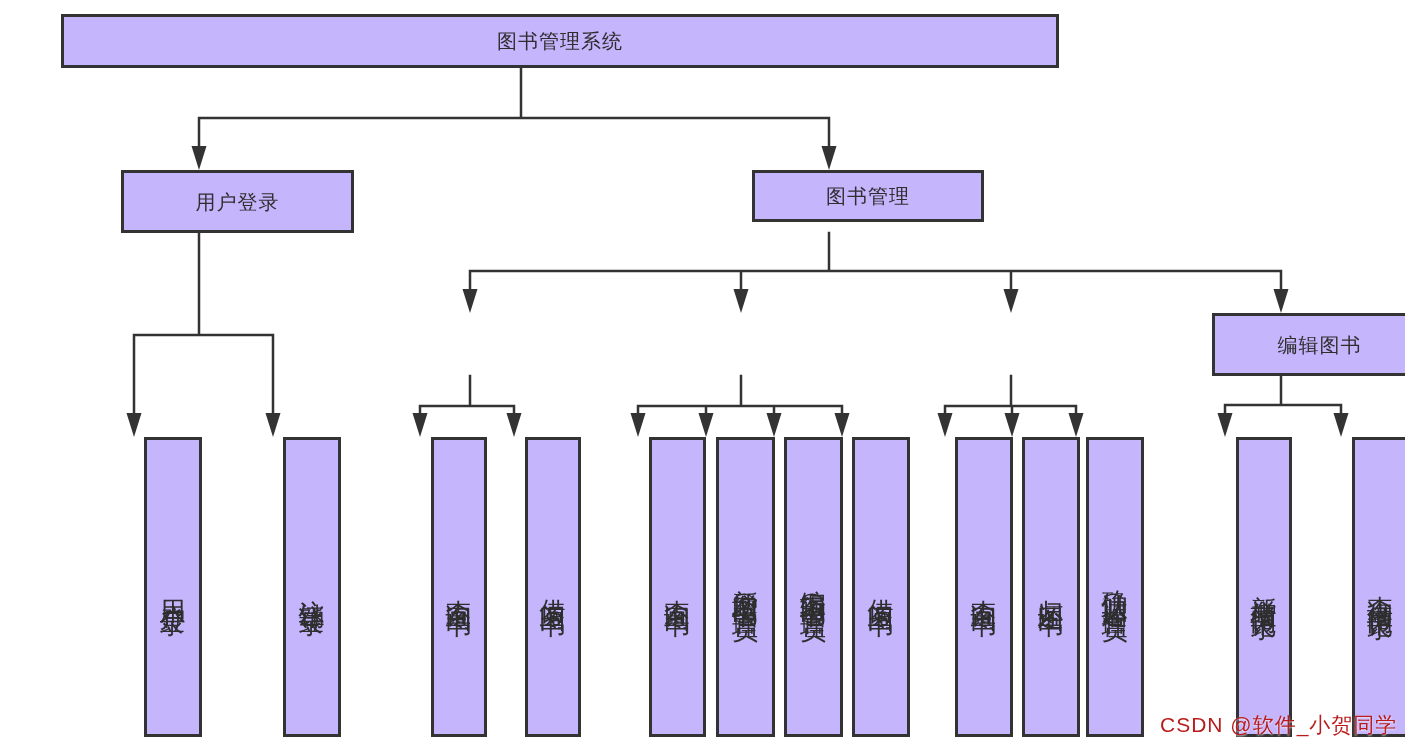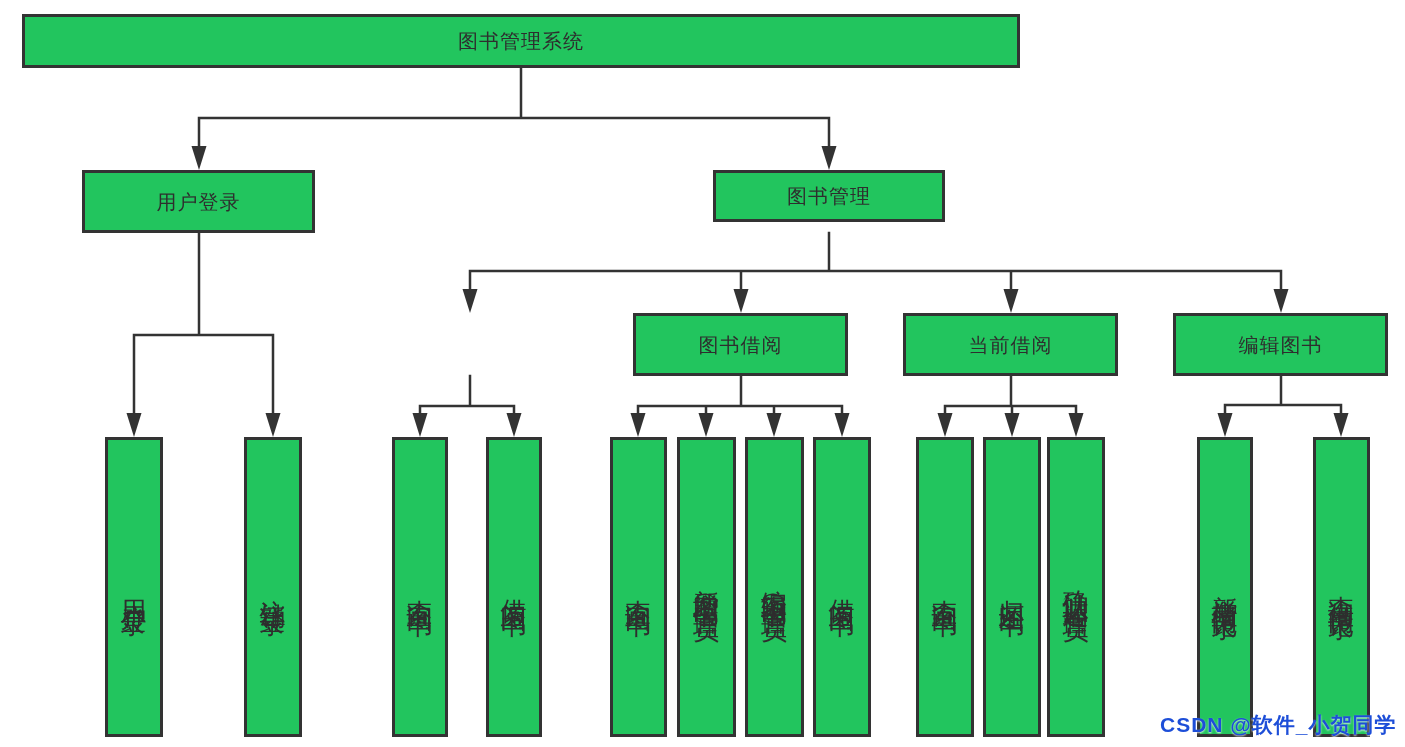--- a/index.html
+++ b/index.html
@@ -19,48 +19,48 @@
     position: absolute;
     left: 0;
     top: 0;
     width: 1405px;
     height: 747px;
     pointer-events: none;
   }
   .node {
     position: absolute;
     box-sizing: border-box;
-    background: #22c55e;
+    background: #c4b5fd;
     border: 3px solid #333333;
     display: flex;
     align-items: center;
     justify-content: center;
     font-size: 20px;
     letter-spacing: 1px;
     color: #2e2e2e;
     text-align: center;
     line-height: 1.2;
+    margin-left: 39px;
   }
   .leaf {
     writing-mode: vertical-rl;
     font-size: 26px;
     letter-spacing: 4px;
     line-height: 1;
   }
   .watermark {
     position: absolute;
     left: 1160px;
     top: 711px;
     font-size: 21px;
     letter-spacing: 1px;
-    color: #1d4ed8;
+    color: #b91c1c;
     text-shadow: 0 1px 2px rgba(255,255,255,0.85);
     white-space: nowrap;
     z-index: 5;
-    font-weight: bold;
   }
 </style>
 </head>
 <body>
 
 <div class="canvas">
 
   <svg class="connectors" viewBox="0 0 1405 747" xmlns="http://www.w3.org/2000/svg">
 
     <path d="M521,68 V118 M199,118 H829 M199,118 V150 M829,118 V150
@@ -90,22 +90,20 @@
              M1068.5,413 L1083.5,413 L1076,437 Z
              M1217.5,413 L1232.5,413 L1225,437 Z
              M1333.5,413 L1348.5,413 L1341,437 Z" fill="#333333" stroke="none"></path>
   </svg>
 
   <div class="node" style="left:22px; top:14px; width:998px; height:54px;">图书管理系统</div>
 
   <div class="node" style="left:82px; top:170px; width:233px; height:63px;">用户登录</div>
   <div class="node" style="left:713px; top:170px; width:232px; height:52px;">图书管理</div>
 
-  <div class="node" style="left:633px; top:313px; width:215px; height:63px;">图书借阅</div>
-  <div class="node" style="left:903px; top:313px; width:215px; height:63px;">当前借阅</div>
   <div class="node" style="left:1173px; top:313px; width:215px; height:63px;">编辑图书</div>
 
   <div class="node leaf" style="left:105px; top:437px; width:58px; height:300px;">用户登录</div>
   <div class="node leaf" style="left:244px; top:437px; width:58px; height:300px;">注销登录</div>
 
   <div class="node leaf" style="left:392px; top:437px; width:56px; height:300px;">查询图书</div>
   <div class="node leaf" style="left:486px; top:437px; width:56px; height:300px;">借阅图书</div>
 
   <div class="node leaf" style="left:610px; top:437px; width:57px; height:300px;">查询图书</div>
   <div class="node leaf" style="left:677px; top:437px; width:59px; height:300px;">新增图书（管理员）</div>

